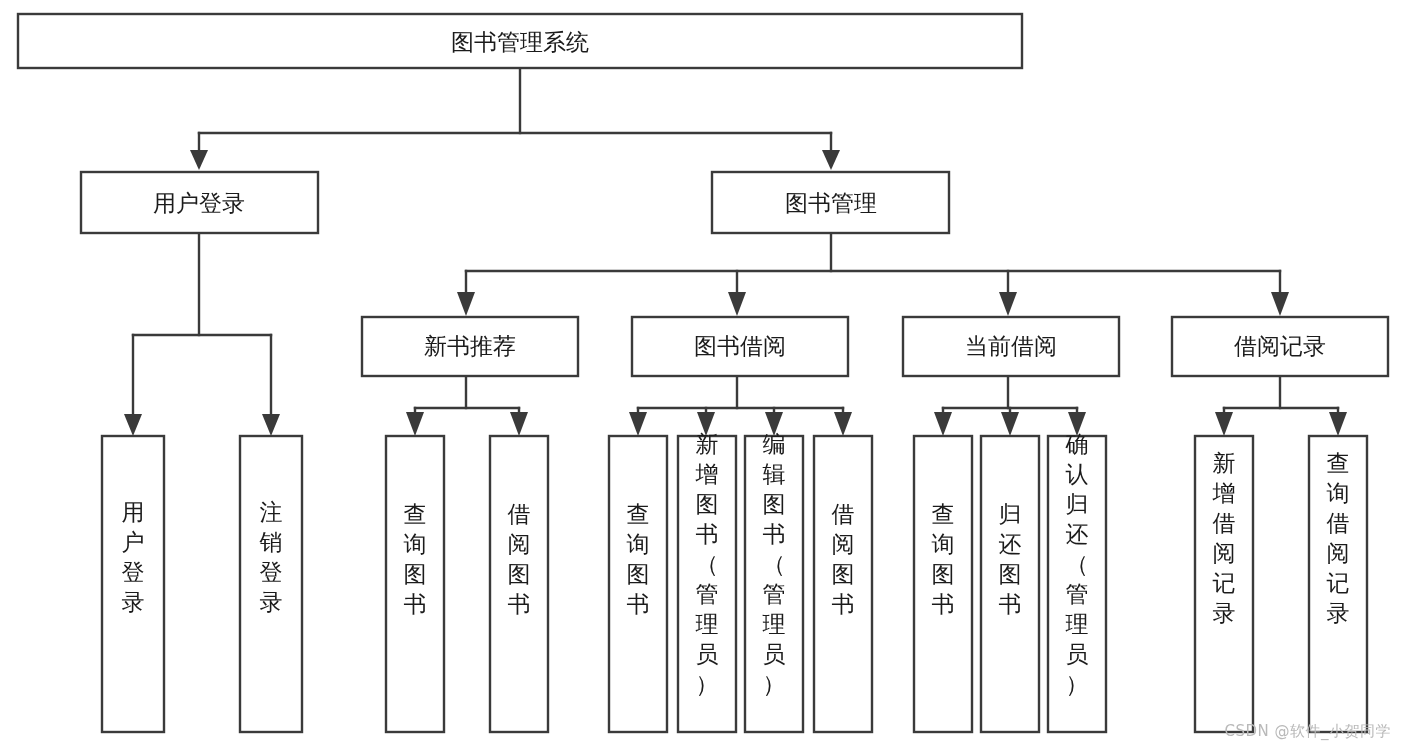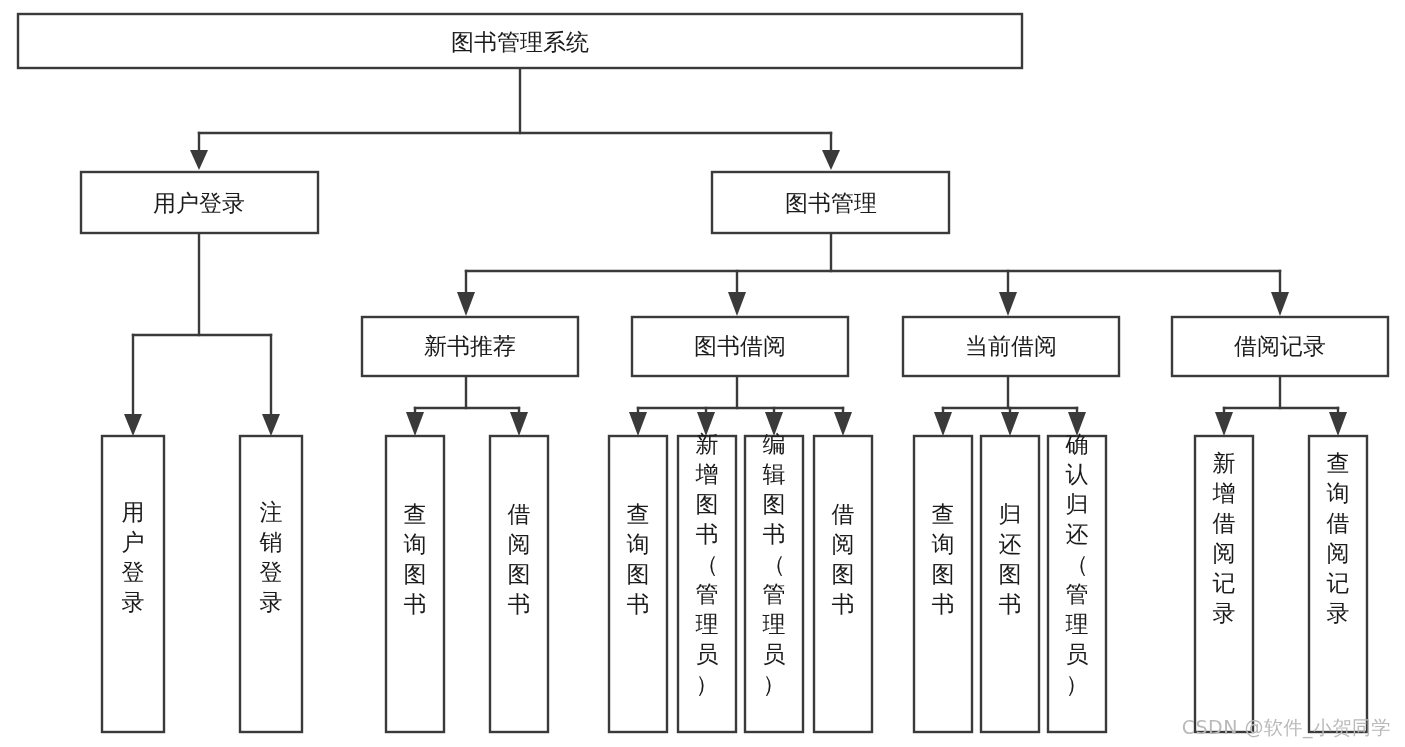--- a/index.html
+++ b/index.html
@@ -53,21 +53,21 @@
     fill: #1b1b1b;
     font-family: "DejaVu Sans", "Liberation Sans", sans-serif;
     font-size: 23px;
     text-anchor: middle;
   }
   .watermark {
     position: absolute;
     right: 14px;
     bottom: 6px;
     font-family: "DejaVu Sans", "Liberation Sans", sans-serif;
-    font-size: 19px;
+    font-size: 15px;
     color: #b9b9b9;
     letter-spacing: 0.5px;
     white-space: nowrap;
     user-select: none;
   }
 </style>
 </head>
 <body>
 
 <div id="diagram-root">

